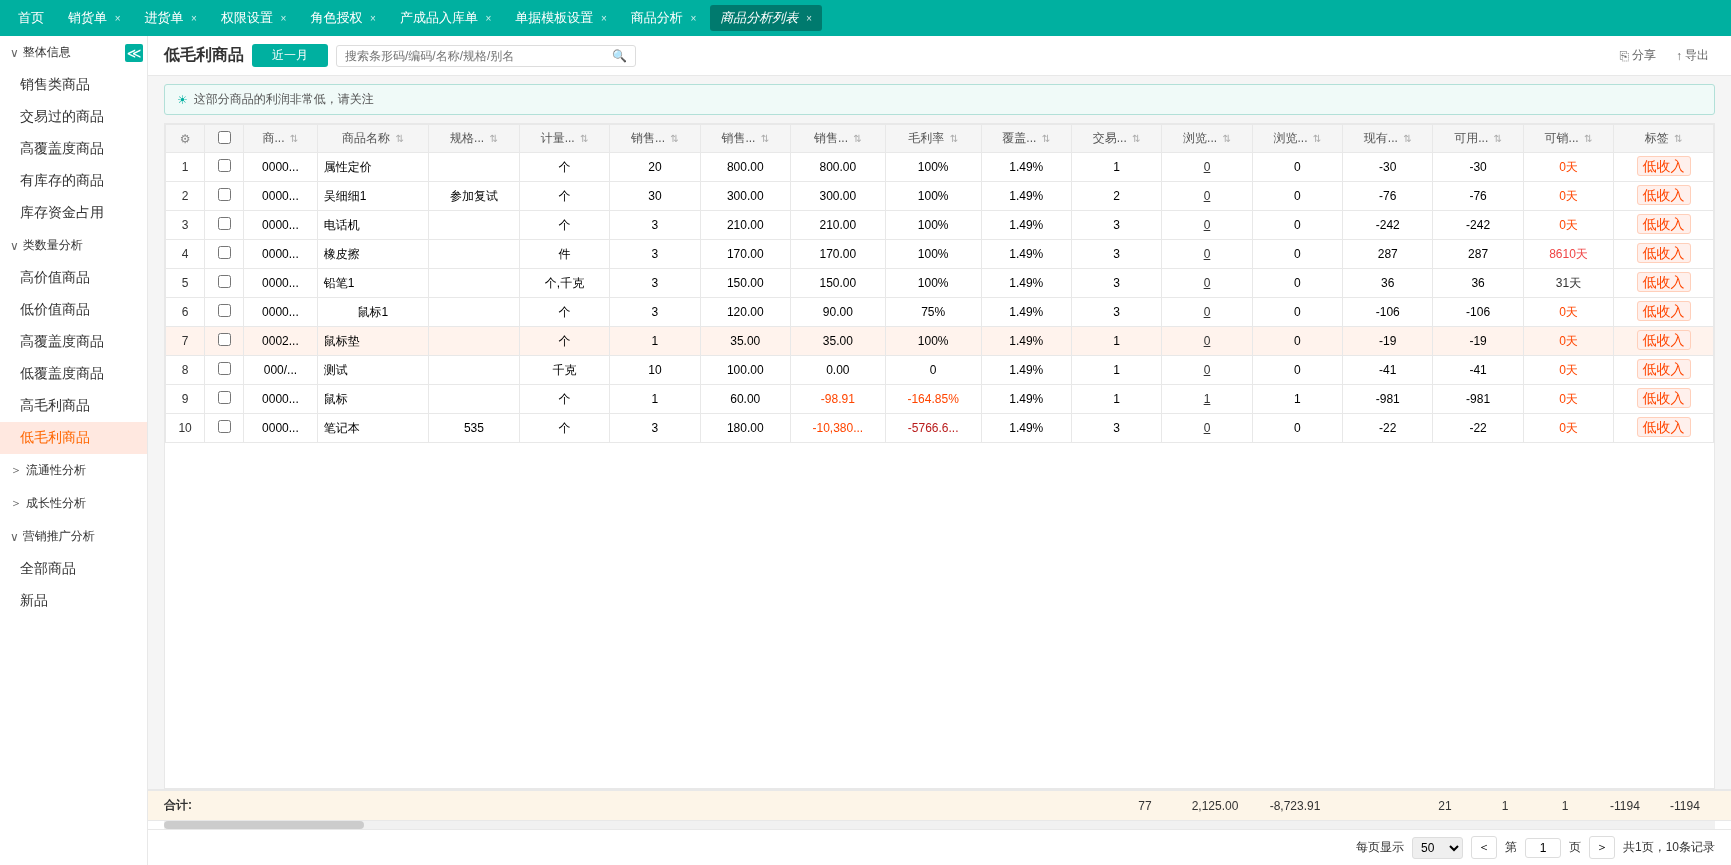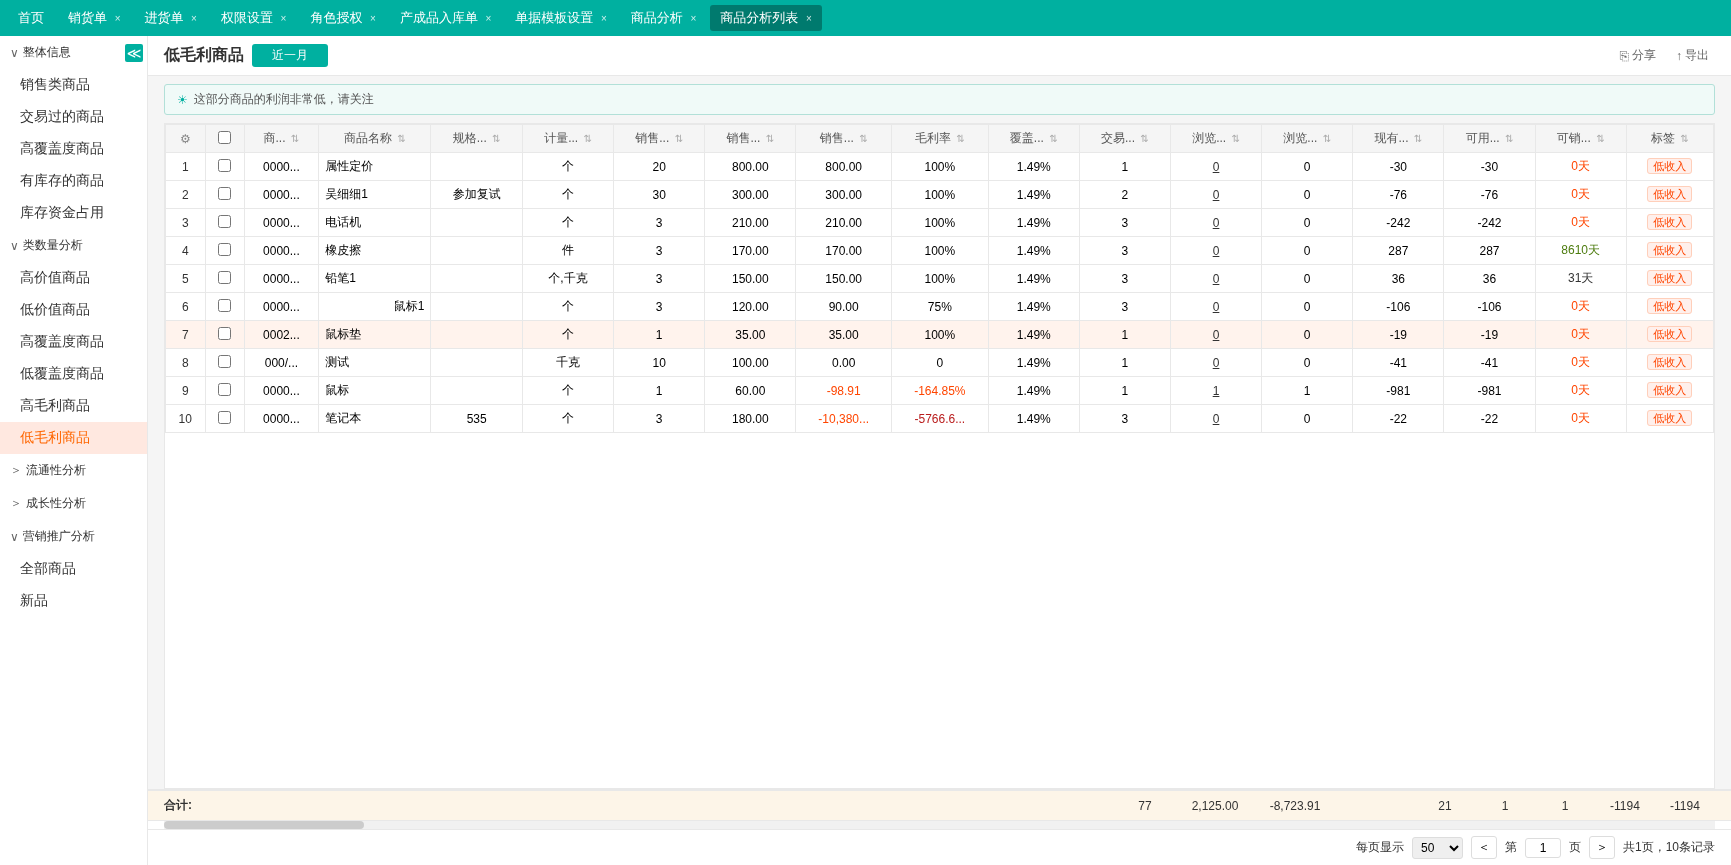--- a/index.html
+++ b/index.html
@@ -16,21 +16,21 @@
       gap: 4px;
     }
     .nav-item {
       padding: 4px 10px;
       cursor: pointer;
       color: white;
       font-size: 13px;
       white-space: nowrap;
       border-radius: 3px;
     }
-    .nav-item.active { background: #007a6e; }
+    .nav-item.active { background: #007a6e; font-style: italic; }
     .nav-item .close { margin-left: 4px; font-size: 10px; opacity: 0.8; }
 
     
     .main-layout {
       display: flex;
       height: calc(100vh - 36px);
     }
 
     
     .sidebar {
@@ -167,21 +167,21 @@
       z-index: 1;
     }
     th .sort-arrows { font-size: 10px; color: #aaa; margin-left: 2px; }
     tr.highlighted { background: #fff3ed; }
     .tag-badge {
       background: #fff0ec;
       color: #ff4500;
       border: 1px solid #ffcfba;
       border-radius: 3px;
       padding: 1px 5px;
-      font-size: 11px;
+      font-size: 14px;
     }
     .underline-link { text-decoration: underline; color: #333; cursor: pointer; }
 
     
     .footer-total {
       background: #fdf5e8;
       border-top: 2px solid #e8e8e8;
       display: flex;
       align-items: center;
       padding: 6px 16px;
@@ -326,20 +326,24 @@
     </div>
     <div class="sidebar-item">全部商品</div>
     <div class="sidebar-item">新品</div>
   </div>
 
   <div class="content">
 
     <div class="page-header">
       <span class="page-title">低毛利商品</span>
       <button class="date-filter-btn">近一月</button>
+      <div class="search-box">
+        <input type="text" placeholder="搜索条形码/编码/名称/规格/别名" style="">
+        <span class="search-icon">🔍</span>
+      </div>
       <div class="header-actions">
         <div class="header-btn">
           <span>⎘</span>
           <span>分享</span>
         </div>
         <div class="header-btn">
           <span>↑</span>
           <span>导出</span>
         </div>
       </div>
@@ -445,21 +449,21 @@
       <td>3</td>
       <td>170.00</td>
       <td style="">170.00</td>
       <td style="">100%</td>
       <td>1.49%</td>
       <td>3</td>
       <td class="underline-link">0</td>
       <td>0</td>
       <td>287</td>
       <td>287</td>
-      <td style="color:#4d7c0f;">8610天</td>
+      <td style="color:#ef4444;">8610天</td>
       <td><span class="tag-badge">低收入</span></td>
     </tr>
             <tr>
       <td class="num-col">5</td>
       <td><input type="checkbox" style=""></td>
       <td>0000...</td>
       <td style="text-align:left;">铅笔1</td>
       <td></td>
       <td>个,千克</td>
       <td>3</td>
@@ -472,21 +476,21 @@
       <td>0</td>
       <td>36</td>
       <td>36</td>
       <td style="color:#333;margin-left:35px;">31天</td>
       <td><span class="tag-badge">低收入</span></td>
     </tr>
             <tr>
       <td class="num-col">6</td>
       <td><input type="checkbox" style=""></td>
       <td>0000...</td>
-      <td style="text-align:right;">鼠标1</td>
+      <td style="text-align:center;">鼠标1</td>
       <td></td>
       <td>个</td>
       <td>3</td>
       <td>120.00</td>
       <td style="">90.00</td>
       <td style="">75%</td>
       <td>1.49%</td>
       <td>3</td>
       <td class="underline-link">0</td>
       <td>0</td>

